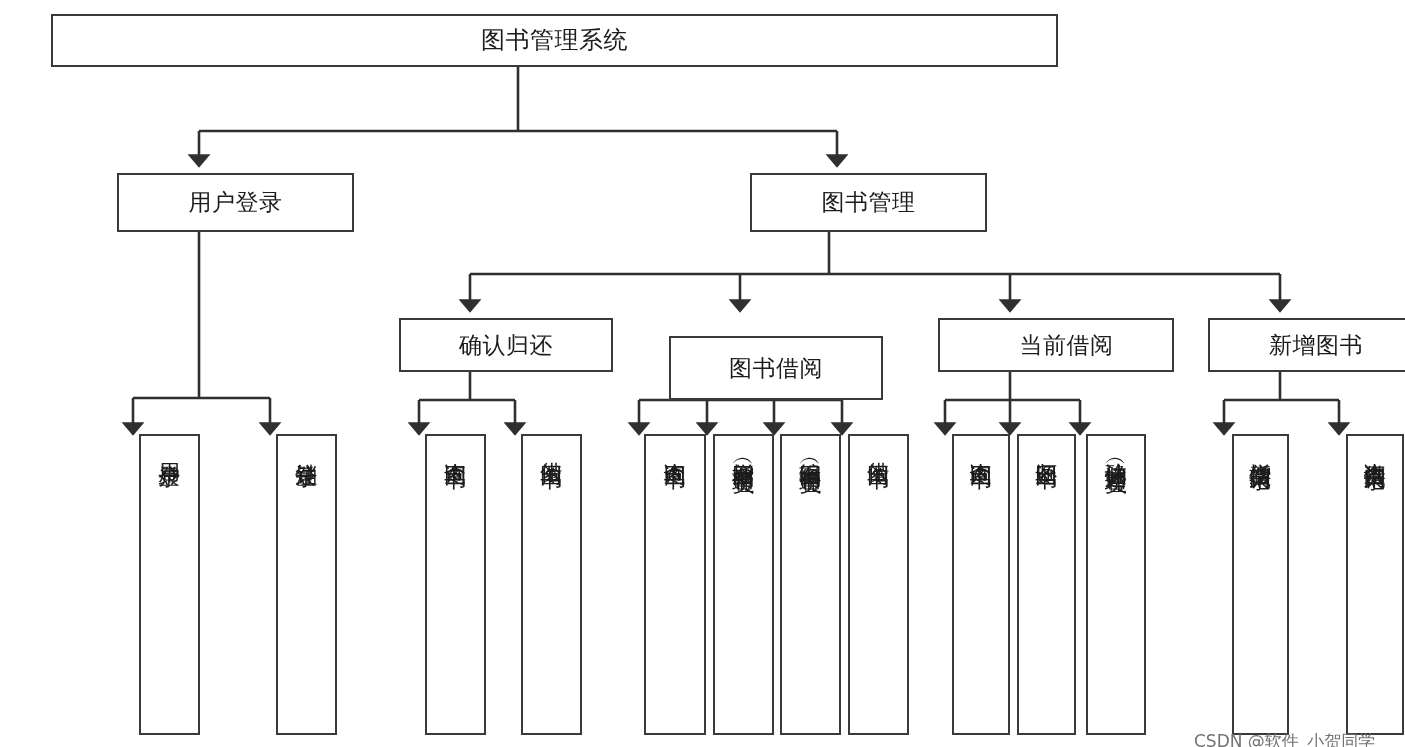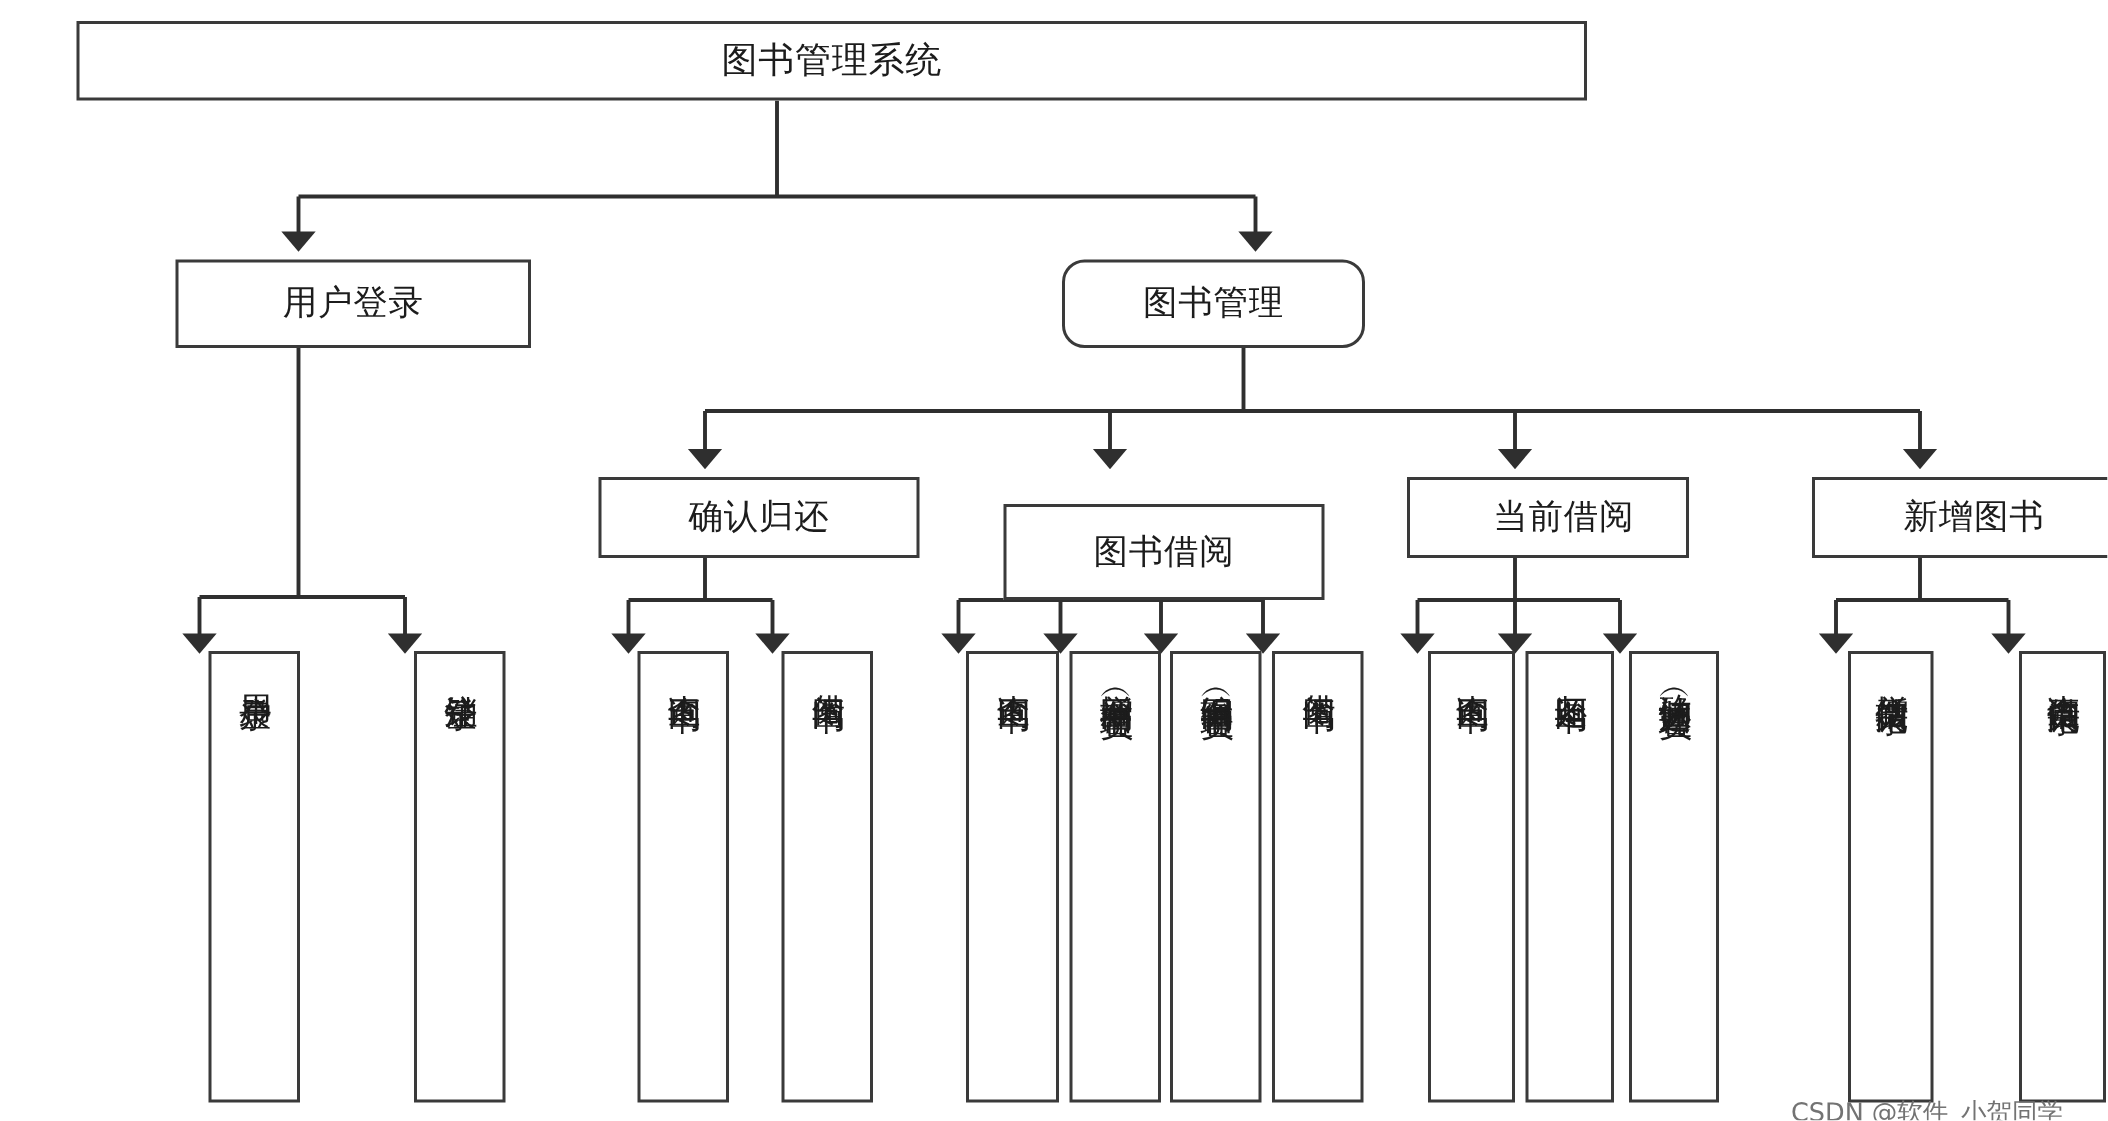--- a/index.html
+++ b/index.html
@@ -112,31 +112,31 @@
     </g>
   </svg>
 
   <div class="node h-node root" style="left:15px;top:14px;width:1007px;height:53px;">
     <span class="label">图书管理系统</span>
   </div>
 
   <div class="node h-node" style="left:81px;top:173px;width:237px;height:59px;">
     <span class="label">用户登录</span>
   </div>
-  <div class="node h-node" style="left:672px;top:173px;width:202px;height:59px;border-radius:15px;">
+  <div class="node h-node" style="left:714px;top:173px;width:237px;height:59px;">
     <span class="label">图书管理</span>
   </div>
 
   <div class="node h-node" style="left:363px;top:318px;width:214px;height:54px;">
     <span class="label">确认归还</span>
   </div>
   <div class="node h-node" style="left:633px;top:336px;width:214px;height:64px;text-align:right;">
     <span class="label">图书借阅</span>
   </div>
-  <div class="node h-node" style="left:902px;top:318px;width:188px;height:54px;padding-left:21px;">
+  <div class="node h-node" style="left:902px;top:318px;width:236px;height:54px;padding-left:21px;">
     <span class="label">当前借阅</span>
   </div>
   <div class="node h-node" style="left:1172px;top:318px;width:216px;height:54px;">
     <span class="label">新增图书</span>
   </div>
 
   <div class="node v-node" style="left:103px;top:434px;width:61px;height:301px;">
     <span class="label">用户登录</span>
   </div>
   <div class="node v-node" style="left:240px;top:434px;width:61px;height:301px;">

